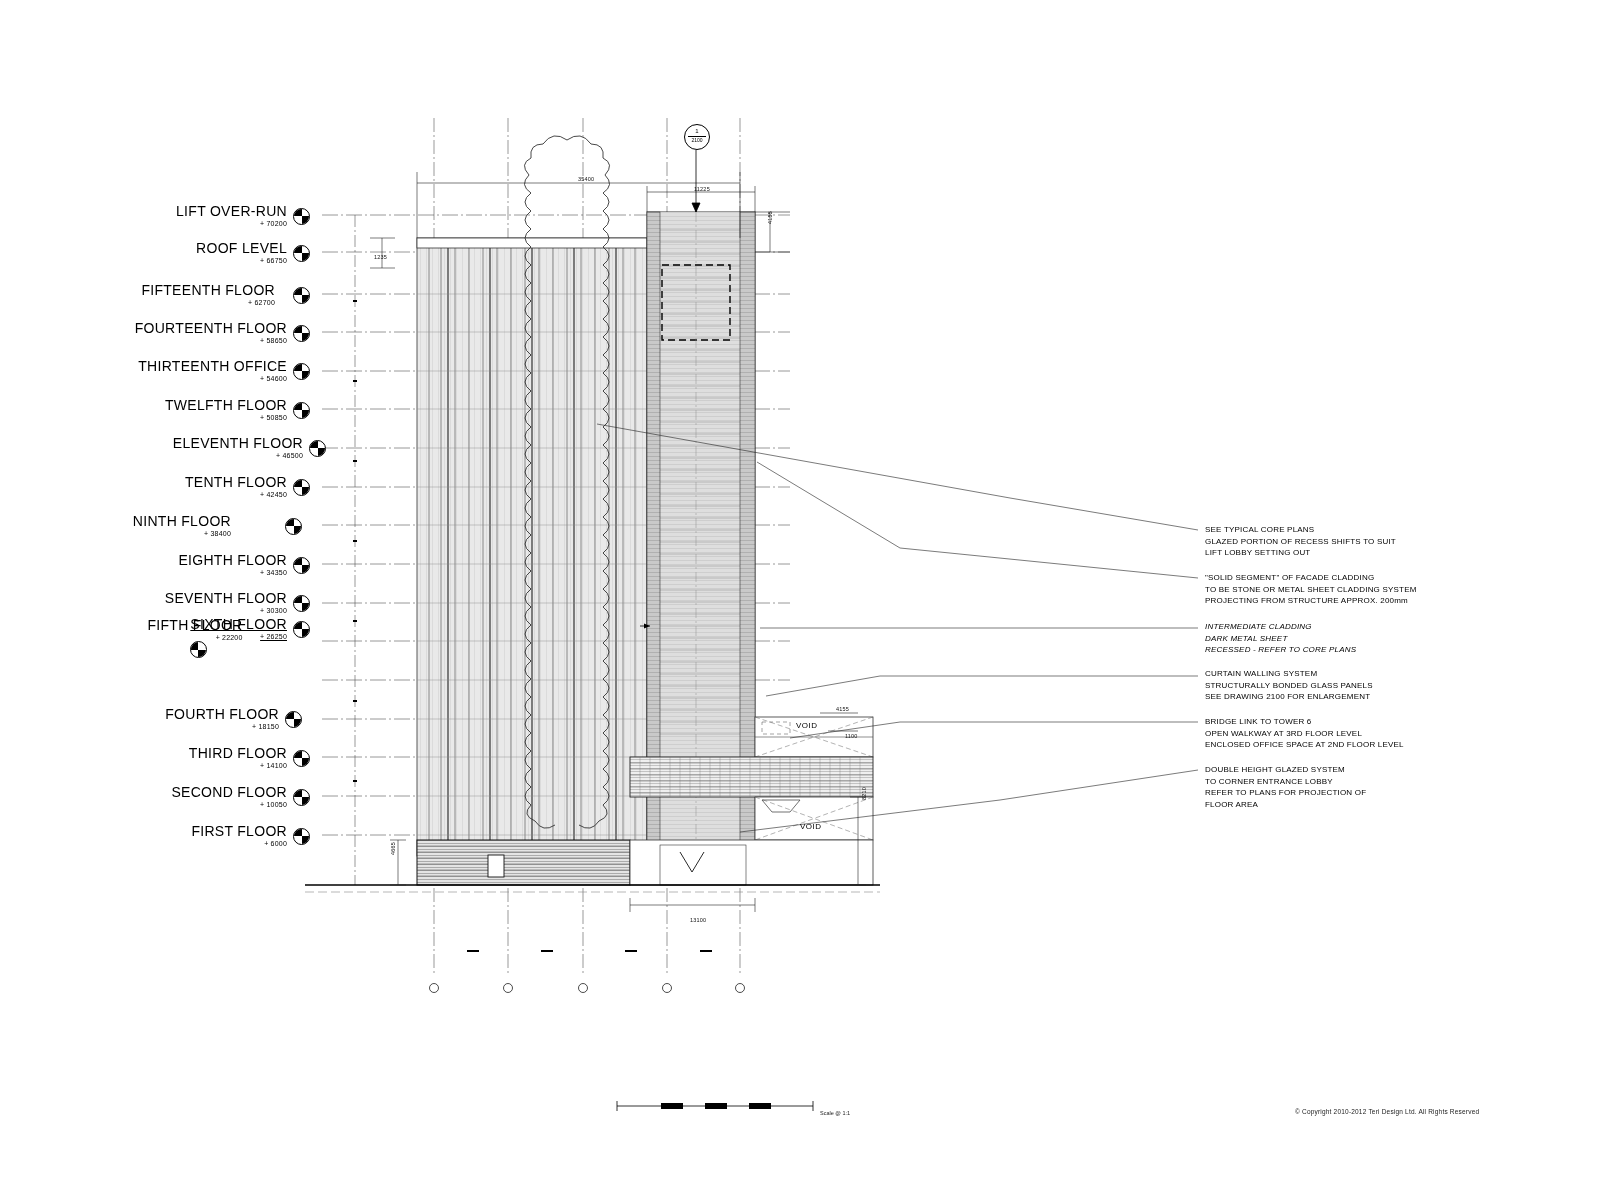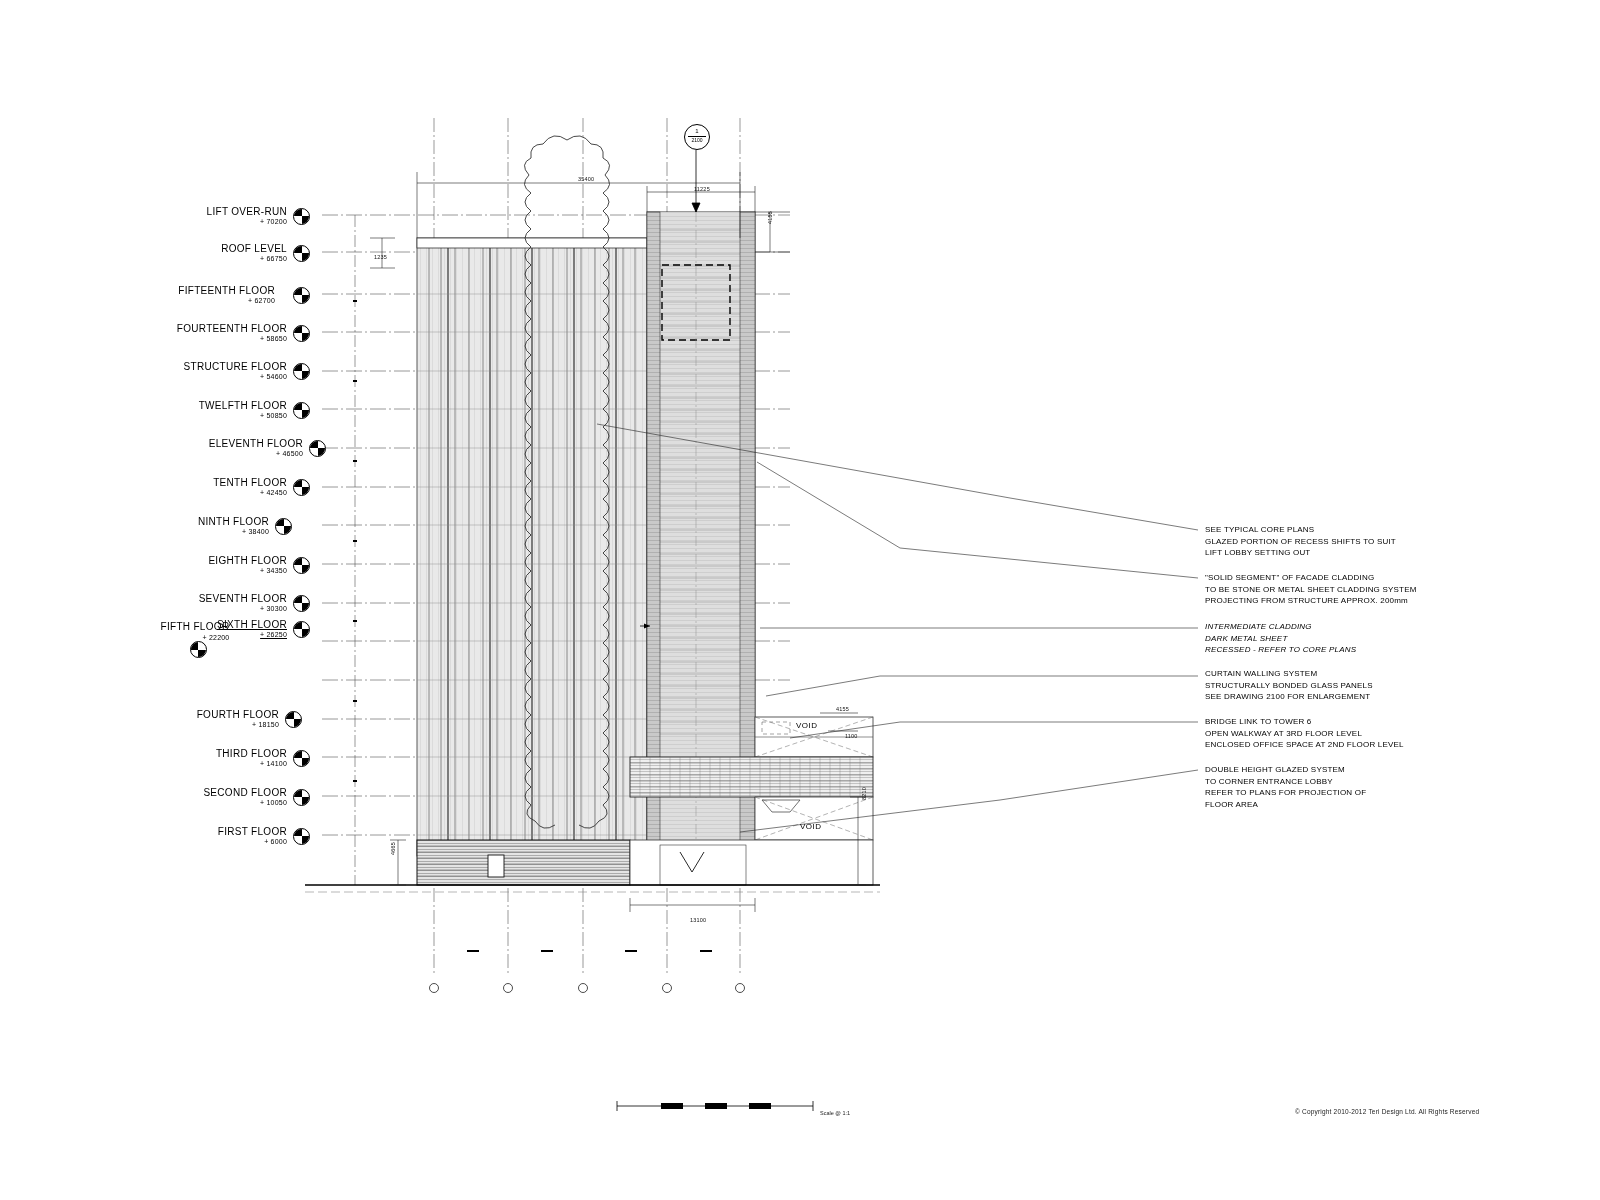--- a/index.html
+++ b/index.html
@@ -30,21 +30,21 @@
     display: flex;
     align-items: center;
     justify-content: flex-end;
     width: 230px;
   }
   .level-text {
     text-align: right;
     line-height: 1.05;
   }
   .level-name {
-    font-size: 10px;
+    font-size: 14px;
     letter-spacing: 0.3px;
     white-space: nowrap;
   }
   .level-elev {
     font-size: 7px;
     letter-spacing: 0.2px;
     white-space: nowrap;
     margin-top: 1px;
   }
   .level-marker {
@@ -490,21 +490,21 @@
     </div>
     <div class="level-row" style="left: 80px; top: 320px;">
       <div class="level-text">
         <div class="level-name">FOURTEENTH FLOOR</div>
         <div class="level-elev">+ 58650</div>
       </div>
       <div class="level-marker"></div>
     </div>
     <div class="level-row" style="left: 80px; top: 358px;">
       <div class="level-text">
-        <div class="level-name">STRUCTURE FLOOR</div>
+        <div class="level-name">THIRTEENTH OFFICE</div>
         <div class="level-elev">+ 54600</div>
       </div>
       <div class="level-marker"></div>
     </div>
     <div class="level-row" style="left: 80px; top: 397px;">
       <div class="level-text">
         <div class="level-name">TWELFTH FLOOR</div>
         <div class="level-elev">+ 50850</div>
       </div>
       <div class="level-marker"></div>
@@ -516,21 +516,21 @@
       </div>
       <div class="level-marker"></div>
     </div>
     <div class="level-row" style="left: 80px; top: 474px;">
       <div class="level-text">
         <div class="level-name">TENTH FLOOR</div>
         <div class="level-elev">+ 42450</div>
       </div>
       <div class="level-marker"></div>
     </div>
-    <div class="level-row" style="left: 62px; top: 513px;">
+    <div class="level-row" style="left: 72px; top: 513px; gap: 48px;">
       <div class="level-text">
         <div class="level-name">NINTH FLOOR</div>
         <div class="level-elev">+ 38400</div>
       </div>
       <div class="level-marker"></div>
     </div>
     <div class="level-row" style="left: 80px; top: 552px;">
       <div class="level-text">
         <div class="level-name">EIGHTH FLOOR</div>
         <div class="level-elev">+ 34350</div>

